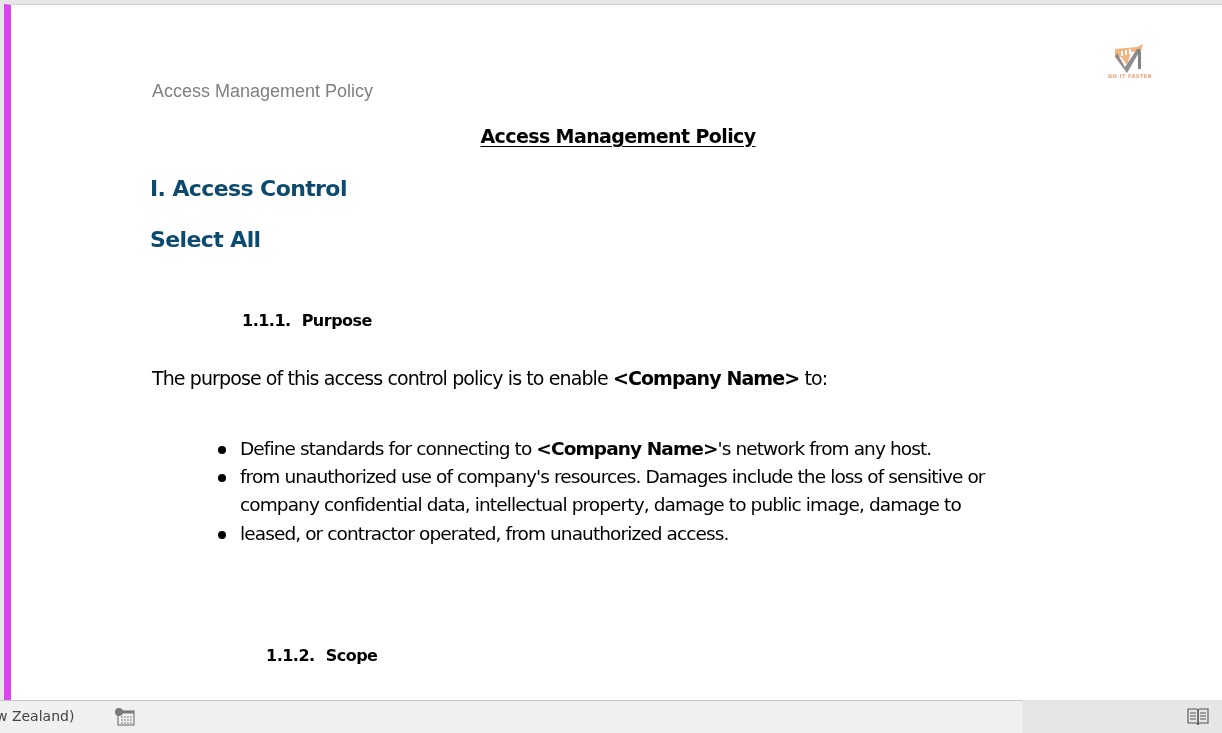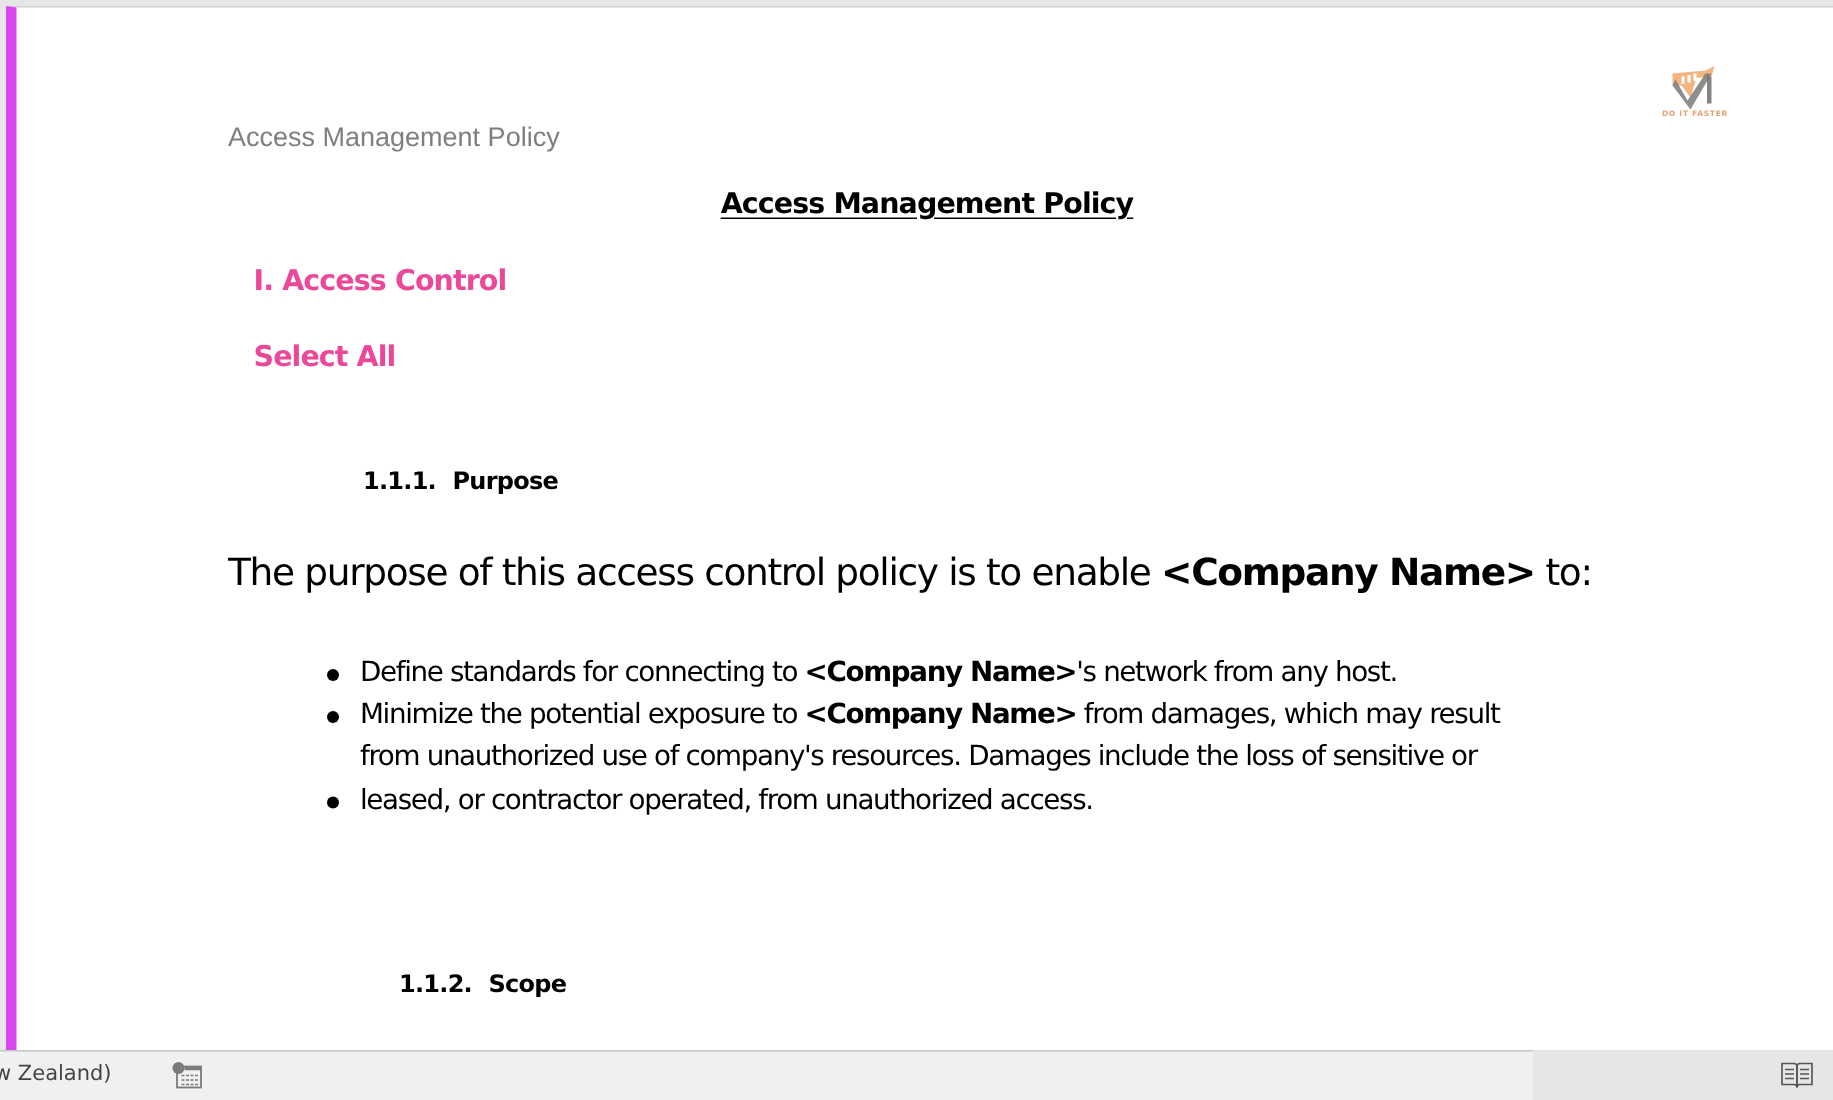--- a/index.html
+++ b/index.html
@@ -67,44 +67,44 @@
       font-weight: bold;
       color: #000;
       letter-spacing: -0.6px;
     }
     .doc-title span {
       text-decoration: underline;
       text-underline-offset: 3px;
     }
     .sec-heading {
       position: absolute;
-      left: 158px;
-      font-family: "DejaVu Sans", sans-serif;
-      font-size: 19px;
-      font-weight: bold;
-      color: #ec4899;
+      left: 139px;
+      font-family: "DejaVu Sans", sans-serif;
+      font-size: 22px;
+      font-weight: bold;
+      color: #0c4a6e;
       letter-spacing: -0.6px;
     }
     .sub-heading {
       position: absolute;
       left: 231px;
       font-family: "DejaVu Sans", sans-serif;
       font-size: 16px;
       font-weight: bold;
       color: #000;
       letter-spacing: -0.5px;
       white-space: pre;
     }
     .sub-heading .num { margin-right: 11px; }
     .body-text {
       position: absolute;
       left: 141px;
       top: 362px;
       font-family: "DejaVu Sans", sans-serif;
-      font-size: 25px;
+      font-size: 19px;
       color: #000;
       letter-spacing: -0.9px;
       white-space: nowrap;
     }
     .bullets {
       position: absolute;
       left: 187px;
       top: 414px;
       width: 860px;
       margin: 16px;
@@ -202,22 +202,22 @@
 
     <div class="body-text"><span>The purpose of this access control policy is to enable </span><b>&lt;Company Name&gt;</b><span> to:</span></div>
 
     <ul class="bullets">
       <li>
         <span class="dot"></span>
         <span class="line"><span>Define standards for connecting to </span><b>&lt;Company Name&gt;</b><span>'s network from any host.</span></span>
       </li>
       <li>
         <span class="dot"></span>
-        <span class="line"><span>Minimize the potential exposure to </span><b>&lt;Company Name&gt;</b><span> from damages, which may result</span></span>
         <span class="line">from unauthorized use of company's resources. Damages include the loss of sensitive or</span>
+        <span class="line">company confidential data, intellectual property, damage to public image, damage to</span>
       </li>
       <li>
         <span class="dot"></span>
         <span class="line">leased, or contractor operated, from unauthorized access.</span>
       </li>
     </ul>
 
     <div class="sub-heading" style="top:641px;margin-left:24px;"><span class="num">1.1.2.</span><span>Scope</span></div>
 
   </div>

